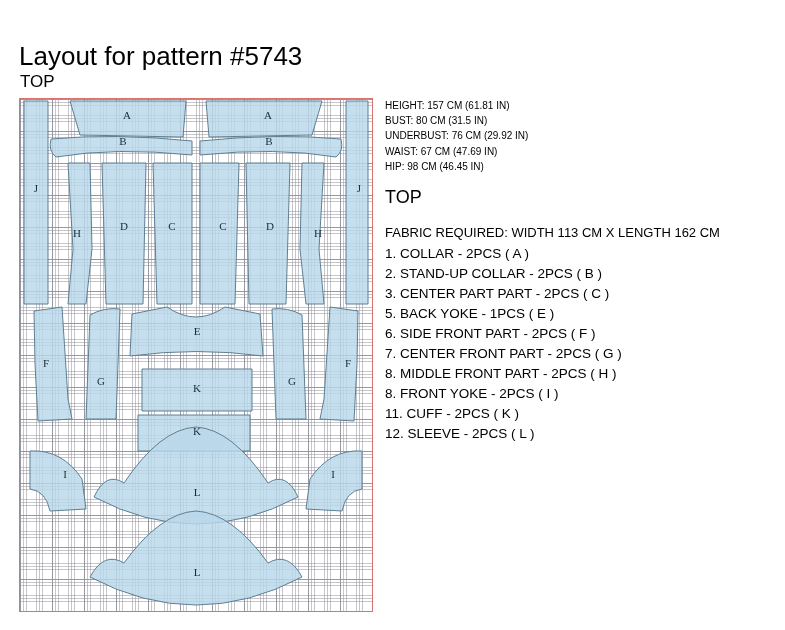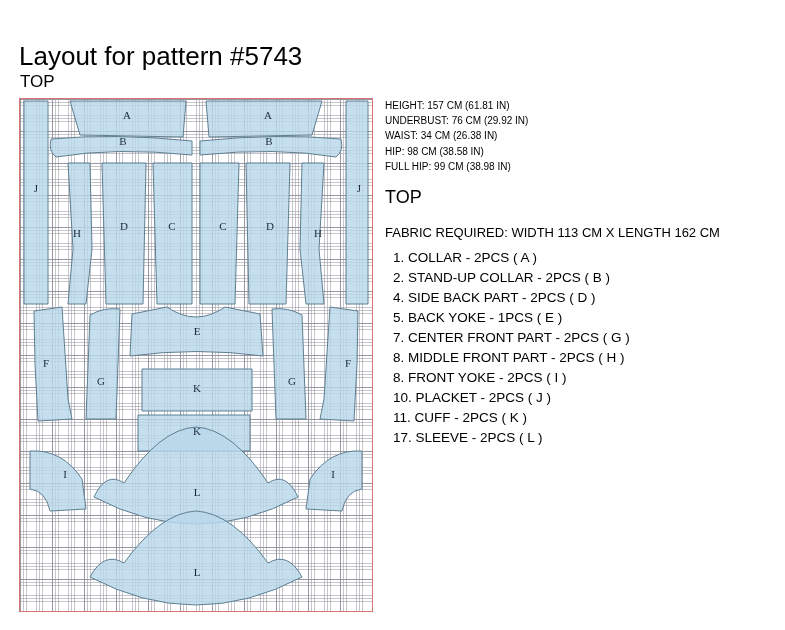--- a/index.html
+++ b/index.html
@@ -96,21 +96,21 @@
   }
   #fabric-required {
     font-size: 13px;
     line-height: 15.2px;
     margin-bottom: 4px;
     white-space: nowrap;
     margin-top: 17px;
   }
   #parts-list {
     list-style: none;
-    margin: 8px;
+    margin: 0;
     padding: 0;
   }
   #parts-list li {
     font-size: 13.5px;
     line-height: 20px;
     white-space: nowrap;
   }
 </style>
 </head>
 <body>
@@ -177,34 +177,34 @@
     <text class="piece-label" x="45" y="376">I</text>
     <text class="piece-label" x="313" y="376">I</text>
     <text class="piece-label" x="177" y="394">L</text>
     <text class="piece-label" x="177" y="474">L</text>
   </svg>
 </div>
 
 <div id="info-panel">
   <div>
     <div class="measure-line">HEIGHT: 157 CM (61.81 IN)</div>
+    <div class="measure-line">BUST: 80 CM (31.5 IN)</div>
     <div class="measure-line">UNDERBUST: 76 CM (29.92 IN)</div>
-    <div class="measure-line">WAIST: 34 CM (26.38 IN)</div>
-    <div class="measure-line">HIP: 98 CM (38.58 IN)</div>
-    <div class="measure-line">FULL HIP: 99 CM (38.98 IN)</div>
+    <div class="measure-line">WAIST: 67 CM (47.69 IN)</div>
+    <div class="measure-line">HIP: 98 CM (46.45 IN)</div>
   </div>
 
   <div id="spec-heading">TOP</div>
   <div id="fabric-required">FABRIC REQUIRED: WIDTH 113 CM X LENGTH 162 CM</div>
 
   <ul id="parts-list">
     <li>1. COLLAR - 2PCS ( A )</li>
     <li>2. STAND-UP COLLAR - 2PCS ( B )</li>
-    <li>4. SIDE BACK PART - 2PCS ( D )</li>
+    <li>3. CENTER PART PART - 2PCS ( C )</li>
     <li>5. BACK YOKE - 1PCS ( E )</li>
+    <li>6. SIDE FRONT PART - 2PCS ( F )</li>
     <li>7. CENTER FRONT PART - 2PCS ( G )</li>
     <li>8. MIDDLE FRONT PART - 2PCS ( H )</li>
     <li>8. FRONT YOKE - 2PCS ( I )</li>
-    <li>10. PLACKET - 2PCS ( J )</li>
     <li>11. CUFF - 2PCS ( K )</li>
-    <li>17. SLEEVE - 2PCS ( L )</li>
+    <li>12. SLEEVE - 2PCS ( L )</li>
   </ul>
 </div>
 
 </body></html>

